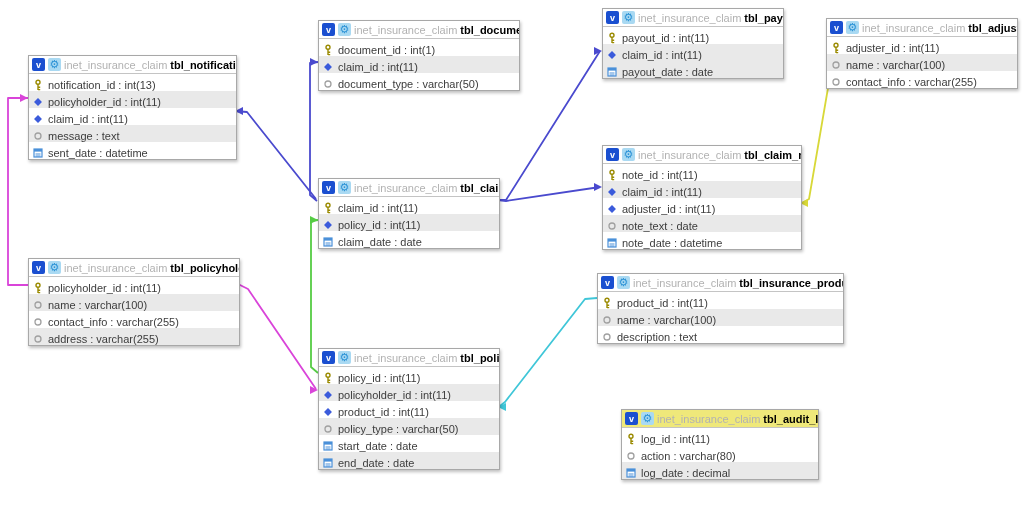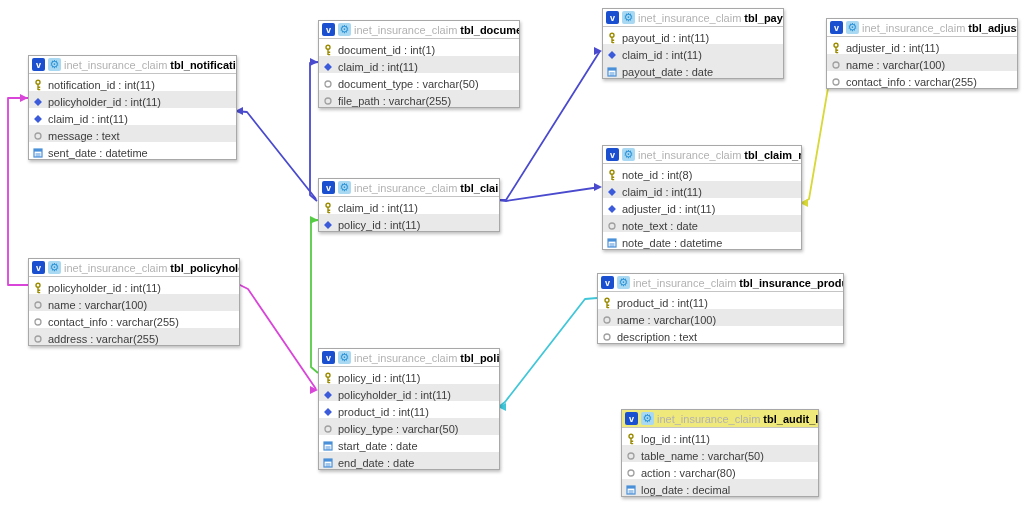--- a/index.html
+++ b/index.html
@@ -53,21 +53,21 @@
         <span class="schema">inet_insurance_claim</span>
         <span class="tname">tbl_notification</span>
       </div>
       <div class="trow">
         <span class="cicon">
           <svg width="12" height="12" viewBox="0 0 12 12">
             <circle cx="6" cy="3.2" r="2" fill="none" stroke="#9a8a00" stroke-width="1.4"></circle>
             <path d="M6 5.2 V11 M6 8.2 H8.2 M6 10.6 H8.2" fill="none" stroke="#9a8a00" stroke-width="1.4"></path>
           </svg>
         </span>
-        <span>notification_id : int(11)</span>
+        <span>notification_id : int(13)</span>
       </div>
       <div class="trow alt">
         <span class="cicon">
           <svg width="12" height="12" viewBox="0 0 12 12">
             <rect x="3.2" y="3.2" width="5.6" height="5.6" fill="#3b5bdb" transform="rotate(45 6 6)"></rect>
           </svg>
         </span>
         <span>policyholder_id : int(11)</span>
       </div>
       <div class="trow">
@@ -163,28 +163,20 @@
         <span>claim_id : int(11)</span>
       </div>
       <div class="trow">
         <span class="cicon">
           <svg width="12" height="12" viewBox="0 0 12 12">
             <circle cx="6" cy="6" r="3" fill="none" stroke="#a0a0a0" stroke-width="1.3"></circle>
           </svg>
         </span>
         <span>document_type : varchar(50)</span>
       </div>
-      <div class="trow alt">
-        <span class="cicon">
-          <svg width="12" height="12" viewBox="0 0 12 12">
-            <circle cx="6" cy="6" r="3" fill="none" stroke="#a0a0a0" stroke-width="1.3"></circle>
-          </svg>
-        </span>
-        <span>file_path : varchar(255)</span>
-      </div>
     </div>
     <div class="dbtable" style="left: 318px; top: 178px; width: 180px;">
       <div class="thead" style="background: rgb(255, 255, 255);">
         <span class="badge-v">v</span>
         <span class="badge-gear">⚙</span>
         <span class="schema">inet_insurance_claim</span>
         <span class="tname">tbl_claim</span>
       </div>
       <div class="trow">
         <span class="cicon">
@@ -196,20 +188,30 @@
         <span>claim_id : int(11)</span>
       </div>
       <div class="trow alt">
         <span class="cicon">
           <svg width="12" height="12" viewBox="0 0 12 12">
             <rect x="3.2" y="3.2" width="5.6" height="5.6" fill="#3b5bdb" transform="rotate(45 6 6)"></rect>
           </svg>
         </span>
         <span>policy_id : int(11)</span>
       </div>
+      <div class="trow">
+        <span class="cicon">
+          <svg width="12" height="12" viewBox="0 0 12 12">
+            <rect x="2" y="2" width="8" height="8" fill="#ffffff" stroke="#4a90d9" stroke-width="1.2"></rect>
+            <rect x="2" y="2" width="8" height="2.6" fill="#4a90d9"></rect>
+            <path d="M3.5 7 H8.5 M3.5 9 H8.5" stroke="#4a90d9" stroke-width="1"></path>
+          </svg>
+        </span>
+        <span>claim_date : date</span>
+      </div>
     </div>
     <div class="dbtable" style="left: 318px; top: 348px; width: 180px;">
       <div class="thead" style="background: rgb(255, 255, 255);">
         <span class="badge-v">v</span>
         <span class="badge-gear">⚙</span>
         <span class="schema">inet_insurance_claim</span>
         <span class="tname">tbl_policy</span>
       </div>
       <div class="trow">
         <span class="cicon">
@@ -340,21 +342,21 @@
         <span class="schema">inet_insurance_claim</span>
         <span class="tname">tbl_claim_note</span>
       </div>
       <div class="trow">
         <span class="cicon">
           <svg width="12" height="12" viewBox="0 0 12 12">
             <circle cx="6" cy="3.2" r="2" fill="none" stroke="#9a8a00" stroke-width="1.4"></circle>
             <path d="M6 5.2 V11 M6 8.2 H8.2 M6 10.6 H8.2" fill="none" stroke="#9a8a00" stroke-width="1.4"></path>
           </svg>
         </span>
-        <span>note_id : int(8)</span>
+        <span>note_id : int(11)</span>
       </div>
       <div class="trow alt">
         <span class="cicon">
           <svg width="12" height="12" viewBox="0 0 12 12">
             <rect x="3.2" y="3.2" width="5.6" height="5.6" fill="#3b5bdb" transform="rotate(45 6 6)"></rect>
           </svg>
         </span>
         <span>claim_id : int(11)</span>
       </div>
       <div class="trow">
@@ -425,28 +427,20 @@
         <span class="tname">tbl_audit_log</span>
       </div>
       <div class="trow">
         <span class="cicon">
           <svg width="12" height="12" viewBox="0 0 12 12">
             <circle cx="6" cy="3.2" r="2" fill="none" stroke="#9a8a00" stroke-width="1.4"></circle>
             <path d="M6 5.2 V11 M6 8.2 H8.2 M6 10.6 H8.2" fill="none" stroke="#9a8a00" stroke-width="1.4"></path>
           </svg>
         </span>
         <span>log_id : int(11)</span>
-      </div>
-      <div class="trow alt">
-        <span class="cicon">
-          <svg width="12" height="12" viewBox="0 0 12 12">
-            <circle cx="6" cy="6" r="3" fill="none" stroke="#a0a0a0" stroke-width="1.3"></circle>
-          </svg>
-        </span>
-        <span>table_name : varchar(50)</span>
       </div>
       <div class="trow">
         <span class="cicon">
           <svg width="12" height="12" viewBox="0 0 12 12">
             <circle cx="6" cy="6" r="3" fill="none" stroke="#a0a0a0" stroke-width="1.3"></circle>
           </svg>
         </span>
         <span>action : varchar(80)</span>
       </div>
       <div class="trow alt">

